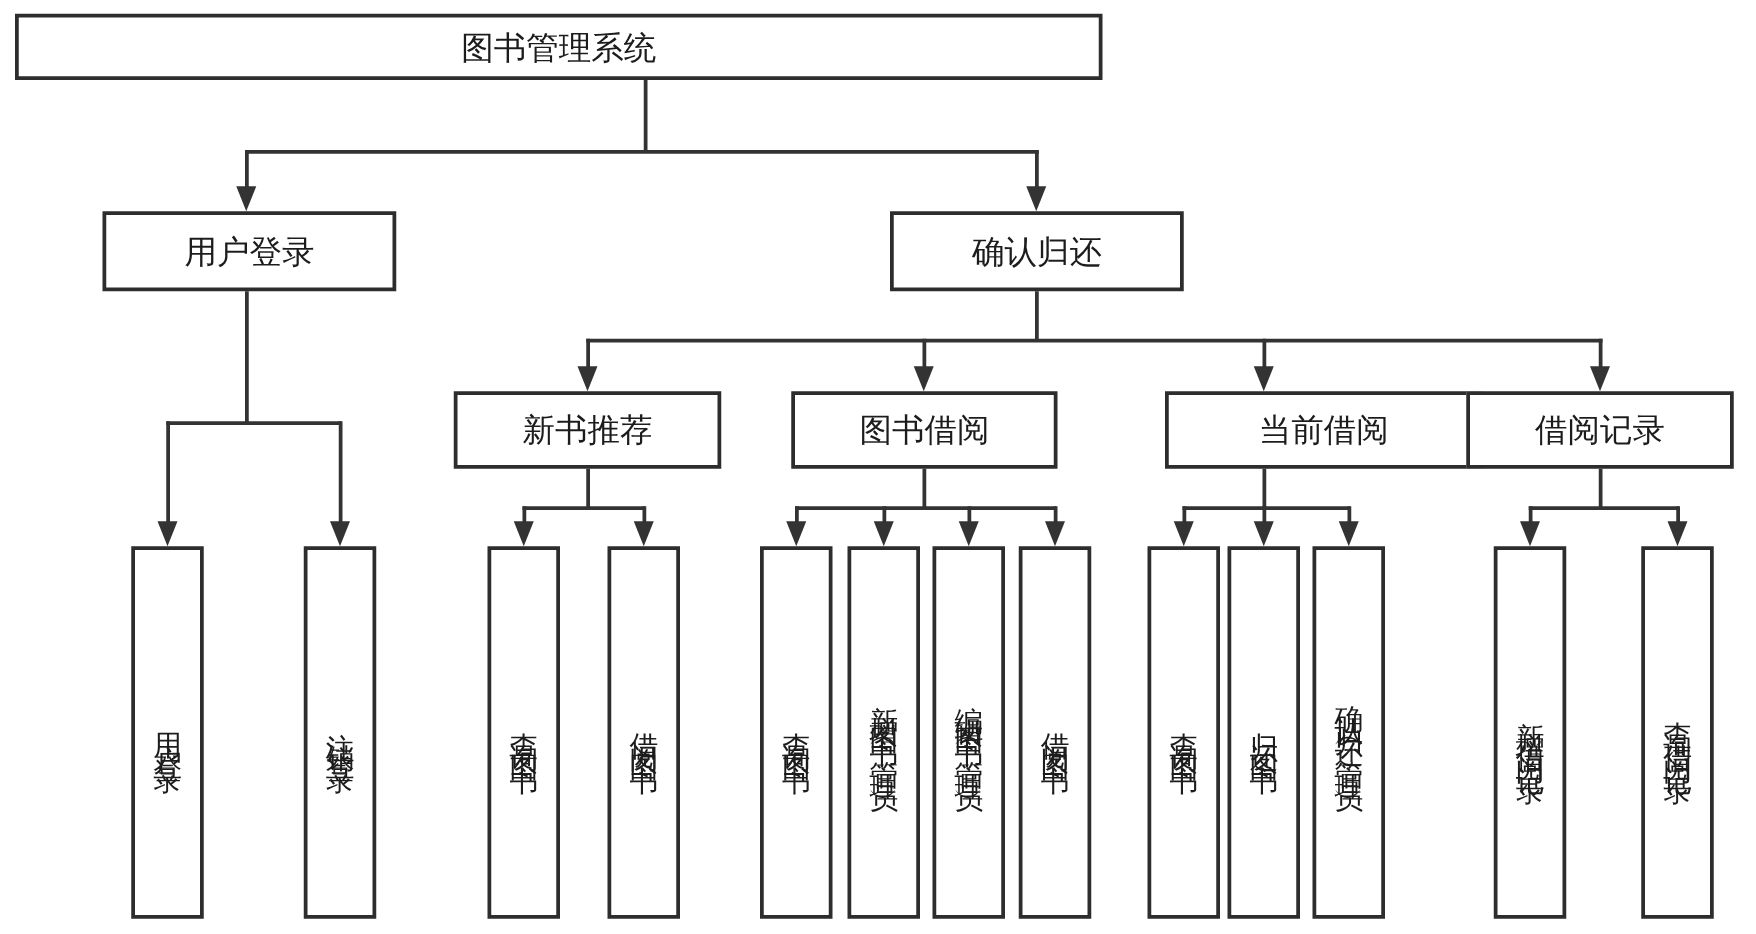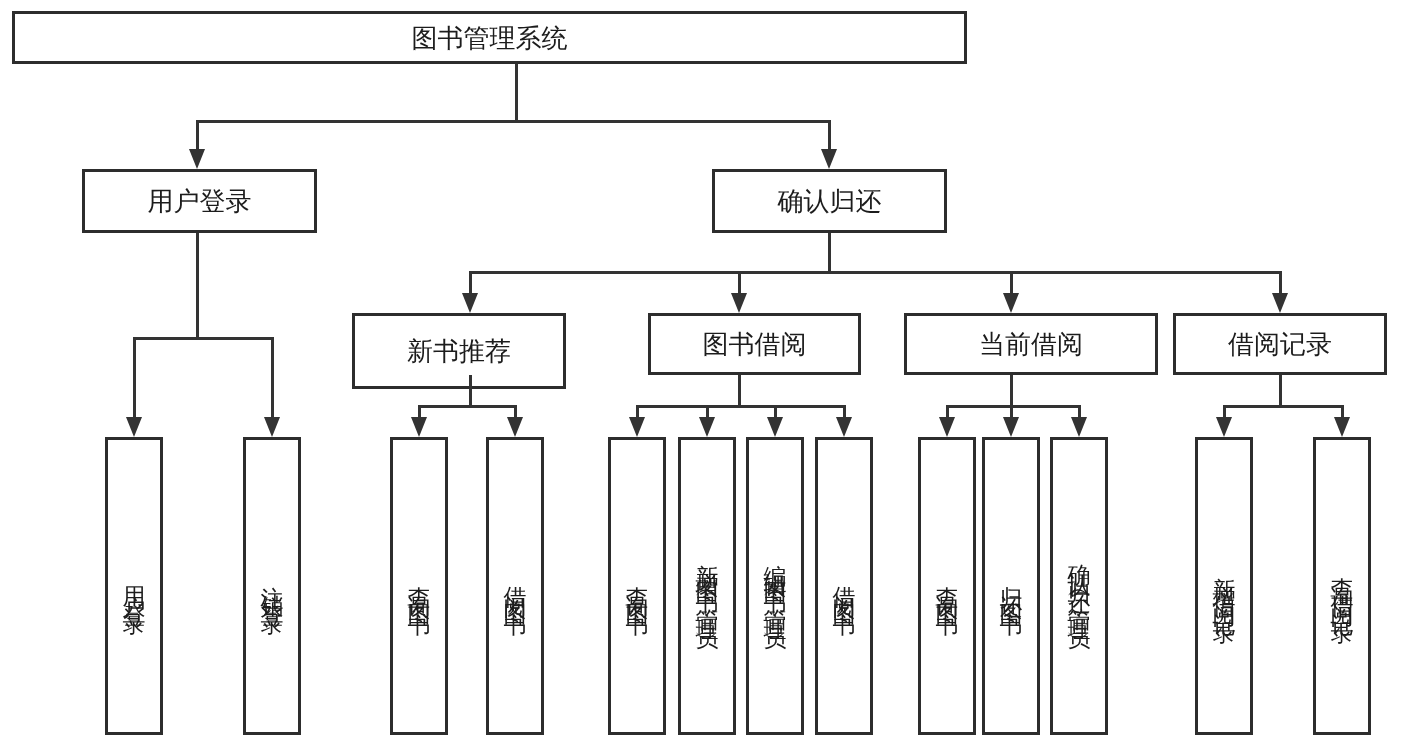--- a/index.html
+++ b/index.html
@@ -36,21 +36,21 @@
     position:absolute;right:4px;top:714px;font-size:23px;line-height:1.2;
     color:var(--wm);opacity:.9;white-space:nowrap;z-index:5;
     font-family:"Liberation Sans","DejaVu Sans",sans-serif;
   }
 </style>
 </head>
 <body>
 
 <div class="stage">
 
-  <div class="box h" style="left:12px;top:11px;width:955px;height:53px">
+  <div class="box h" style="left:12px;top:11px;width:870px;height:53px">
     <span class="lbl">图书管理系统</span>
   </div>
 
   <div class="vline" style="left:515px;top:64px;height:58px"></div>
   <div class="hline" style="left:196px;top:120px;width:635px"></div>
   <div class="vline" style="left:196px;top:120px;height:31px"></div>
   <div class="arrow" style="left:189px;top:149px"></div>
   <div class="vline" style="left:828px;top:120px;height:31px"></div>
   <div class="arrow" style="left:821px;top:149px"></div>
 
@@ -72,27 +72,27 @@
   <div class="hline" style="left:469px;top:271px;width:813px"></div>
   <div class="vline" style="left:469px;top:271px;height:24px"></div>
   <div class="arrow" style="left:462px;top:293px"></div>
   <div class="vline" style="left:738px;top:271px;height:24px"></div>
   <div class="arrow" style="left:731px;top:293px"></div>
   <div class="vline" style="left:1010px;top:271px;height:24px"></div>
   <div class="arrow" style="left:1003px;top:293px"></div>
   <div class="vline" style="left:1279px;top:271px;height:24px"></div>
   <div class="arrow" style="left:1272px;top:293px"></div>
 
-  <div class="box h" style="left:352px;top:313px;width:214px;height:76px">
+  <div class="box h" style="left:363px;top:313px;width:214px;height:62px">
     <span class="lbl">新书推荐</span>
   </div>
-  <div class="box h" style="left:648px;top:313px;width:213px;height:62px">
+  <div class="box h" style="left:633px;top:313px;width:213px;height:62px">
     <span class="lbl">图书借阅</span>
   </div>
-  <div class="box h" style="left:904px;top:313px;width:254px;height:62px">
+  <div class="box h" style="left:932px;top:313px;width:254px;height:62px">
     <span class="lbl">当前借阅</span>
   </div>
   <div class="box h" style="left:1173px;top:313px;width:214px;height:62px">
     <span class="lbl">借阅记录</span>
   </div>
 
   <div class="vline" style="left:469px;top:375px;height:32px"></div>
   <div class="hline" style="left:418px;top:405px;width:98px"></div>
   <div class="vline" style="left:418px;top:405px;height:14px"></div>
   <div class="arrow" style="left:411px;top:417px"></div>

